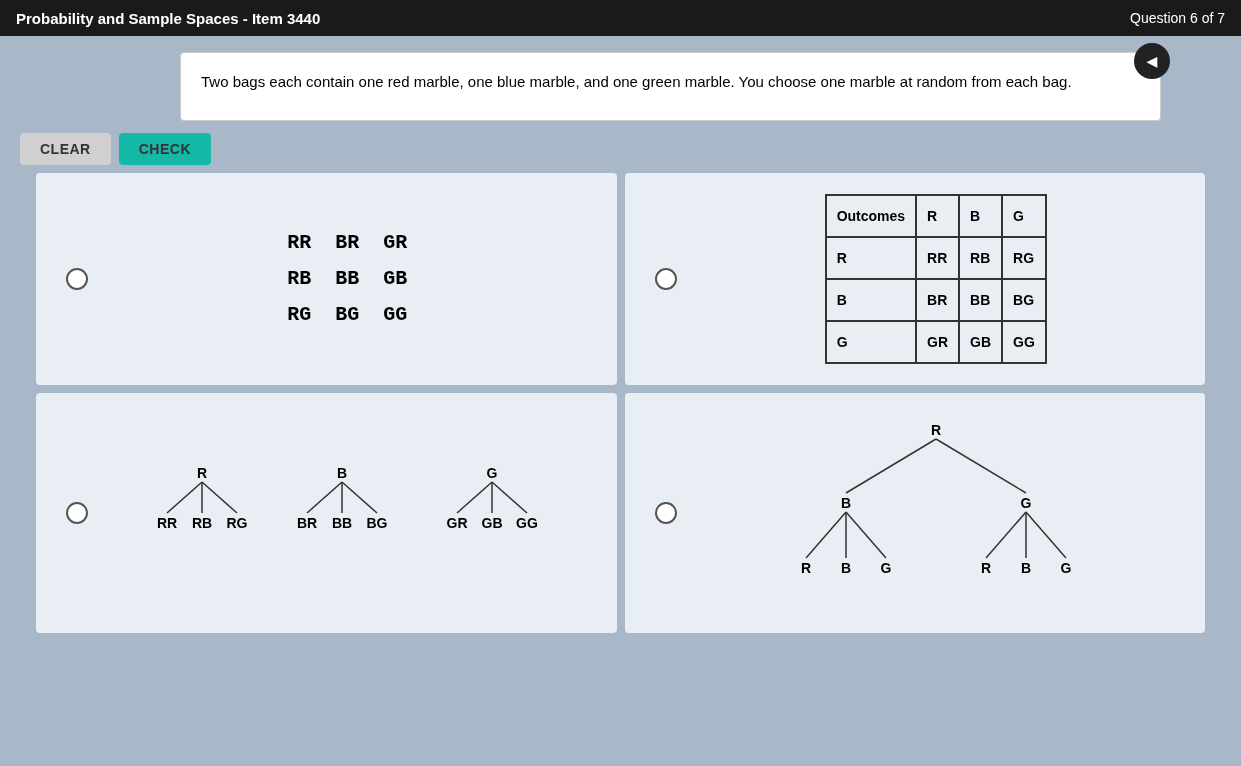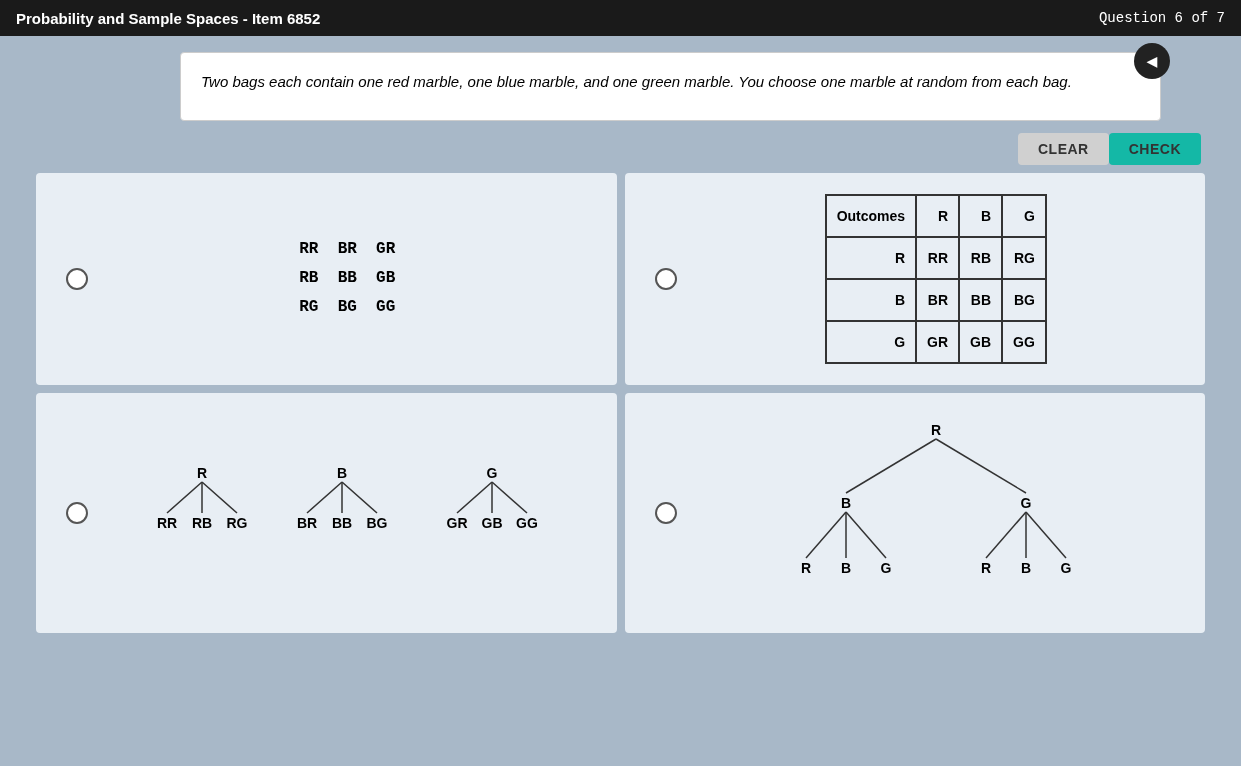--- a/index.html
+++ b/index.html
@@ -21,40 +21,38 @@
       height: 36px;
     }
     .top-bar-title {
       font-size: 15px;
       font-weight: bold;
       color: white;
     }
     .question-counter {
       font-size: 14px;
       color: white;
-      font-family: Liberation Mono, monospace;
     }
     .main-content {
       padding: 16px 20px;
       position: relative;
     }
     .question-box {
       background: white;
       border: 1px solid #ccc;
       border-radius: 4px;
       padding: 18px 20px;
       margin-left: 160px;
       margin-right: 60px;
       font-size: 15px;
       line-height: 1.5;
       position: relative;
     }
     .question-box p {
       margin-bottom: 8px;
-      font-style: italic;
     }
     .audio-btn {
       position: absolute;
       top: -10px;
       right: -10px;
       width: 36px;
       height: 36px;
       background: #222;
       border-radius: 50%;
       display: flex;
@@ -62,22 +60,23 @@
       justify-content: center;
       cursor: pointer;
     }
     .audio-btn::after {
       content: '◀';
       color: white;
       font-size: 14px;
     }
     .action-buttons {
       display: flex;
-      justify-content: flex-end;
+      justify-content: flex-start;
       margin: 12px 20px 8px 0;
+      gap: 8px;
     }
     .btn {
       padding: 8px 20px;
       border: none;
       border-radius: 4px;
       font-size: 14px;
       font-weight: bold;
       cursor: pointer;
       letter-spacing: 0.5px;
     }
@@ -121,48 +120,48 @@
     }
     .answer-content {
       flex: 1;
       display: flex;
       align-items: center;
       justify-content: center;
     }
     
     .outcomes-list {
       font-family: 'Courier New', monospace;
-      font-size: 16px;
+      font-size: 20px;
       line-height: 1.8;
       font-weight: bold;
       text-align: left;
     }
     
     .outcomes-table {
       border-collapse: collapse;
       font-size: 14px;
       font-weight: bold;
     }
     .outcomes-table td, .outcomes-table th {
       border: 2px solid #333;
       padding: 12px 10px;
-      text-align: right;
+      text-align: left;
       min-width: 36px;
     }
     svg text {
       font-family: Arial, sans-serif;
       font-weight: bold;
       font-size: 14px;
     }
   </style>
 </head>
 <body>
 
 <div class="top-bar">
-  <span class="top-bar-title">Probability and Sample Spaces - Item 6852</span>
+  <span class="top-bar-title">Probability and Sample Spaces - Item 3440</span>
   <span class="question-counter">Question 6 of 7</span>
 </div>
 
 <div class="main-content">
 
   <div class="question-box">
     <p>Two bags each contain one red marble, one blue marble, and one green marble. You choose one marble at random from each bag.</p>
     <div class="audio-btn"></div>
   </div>
 

